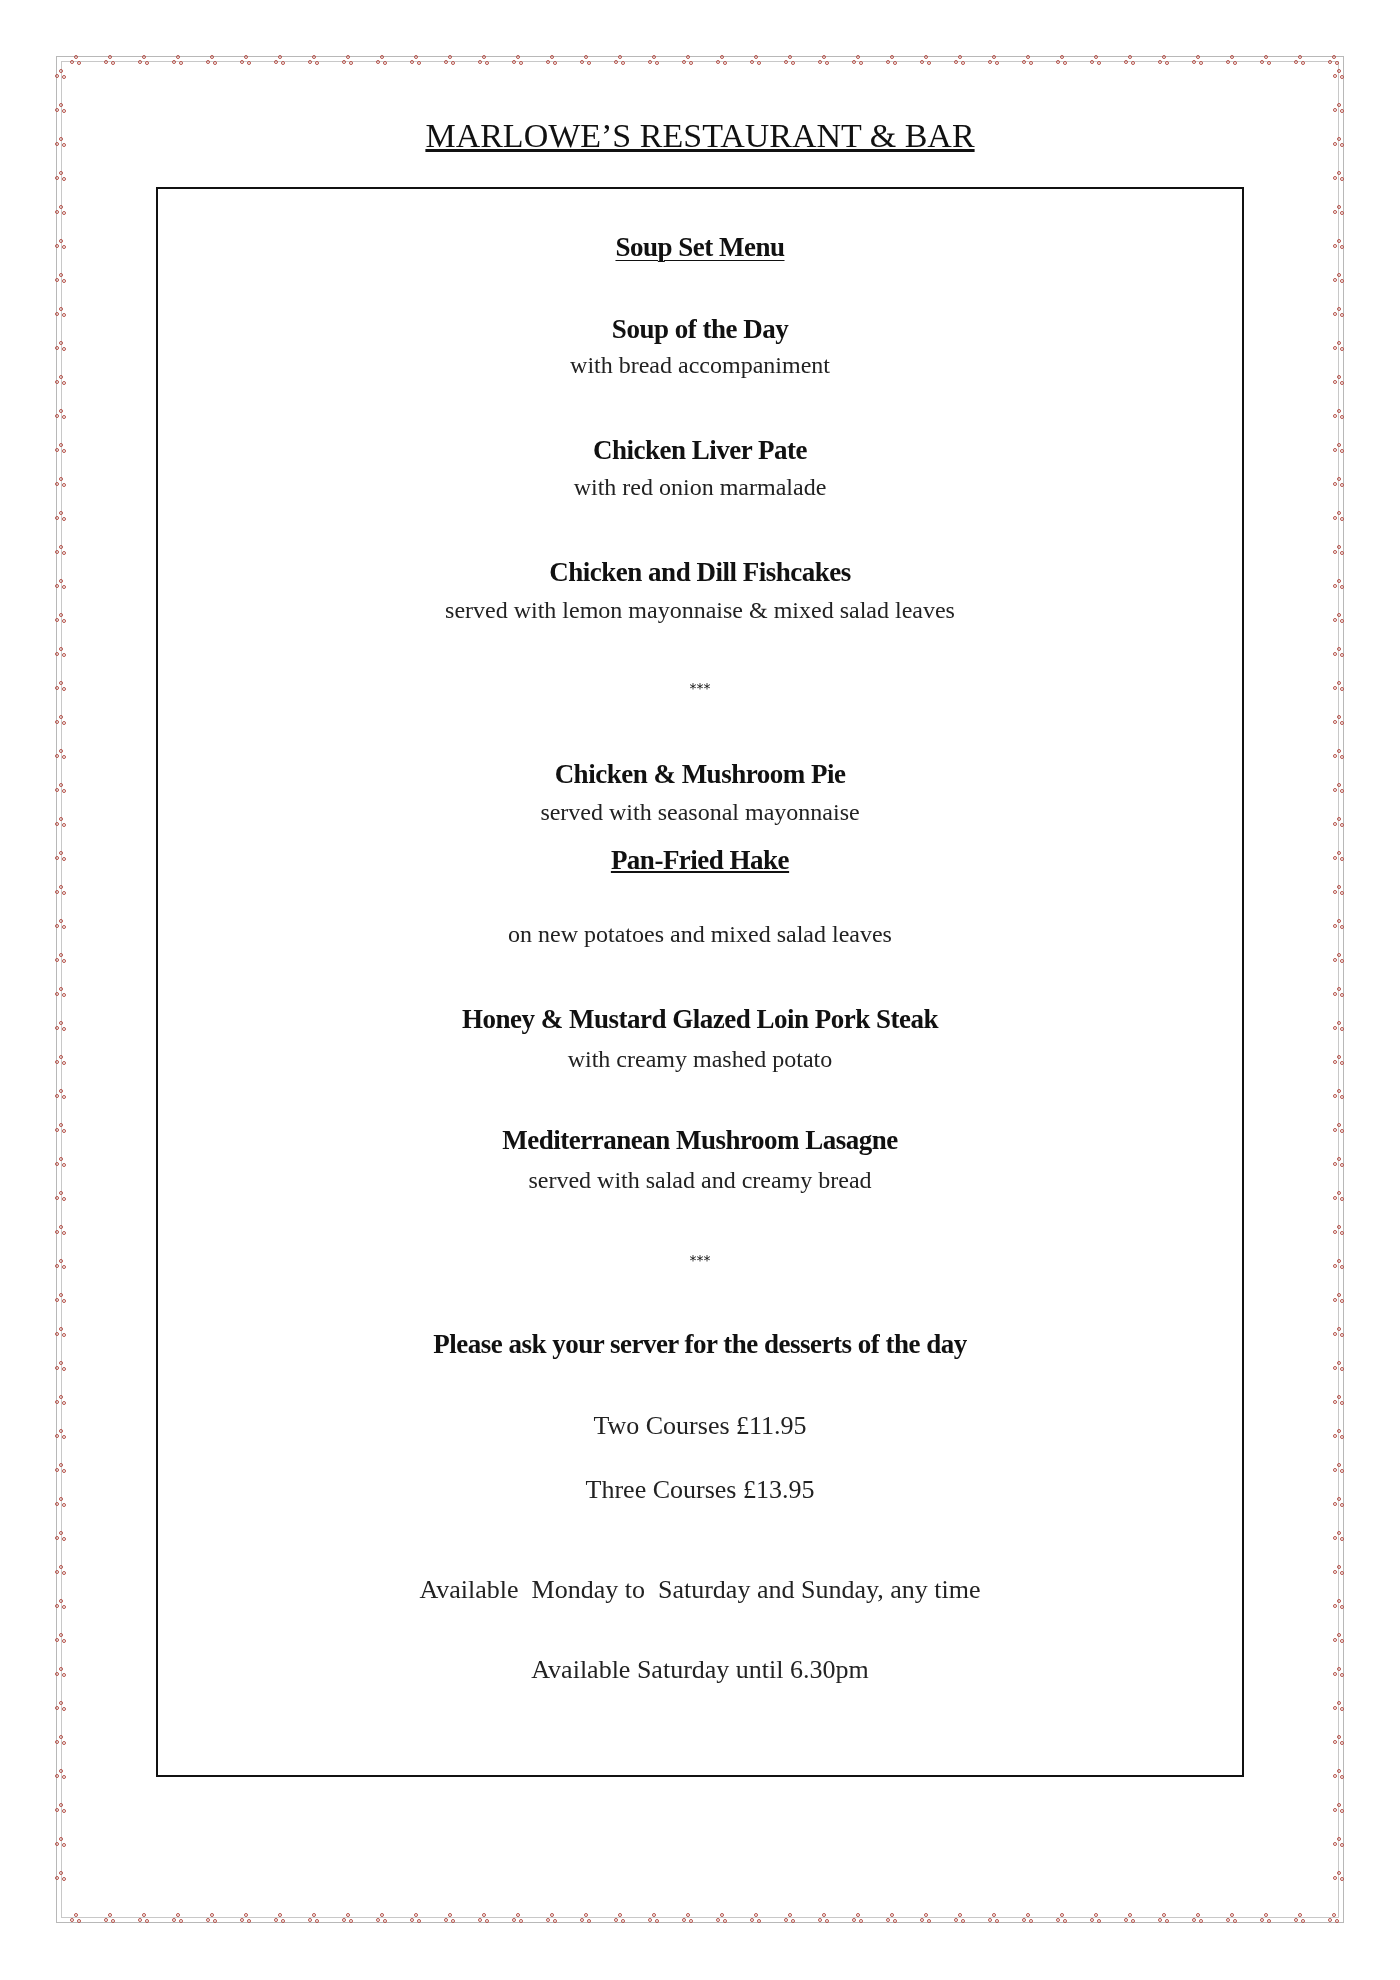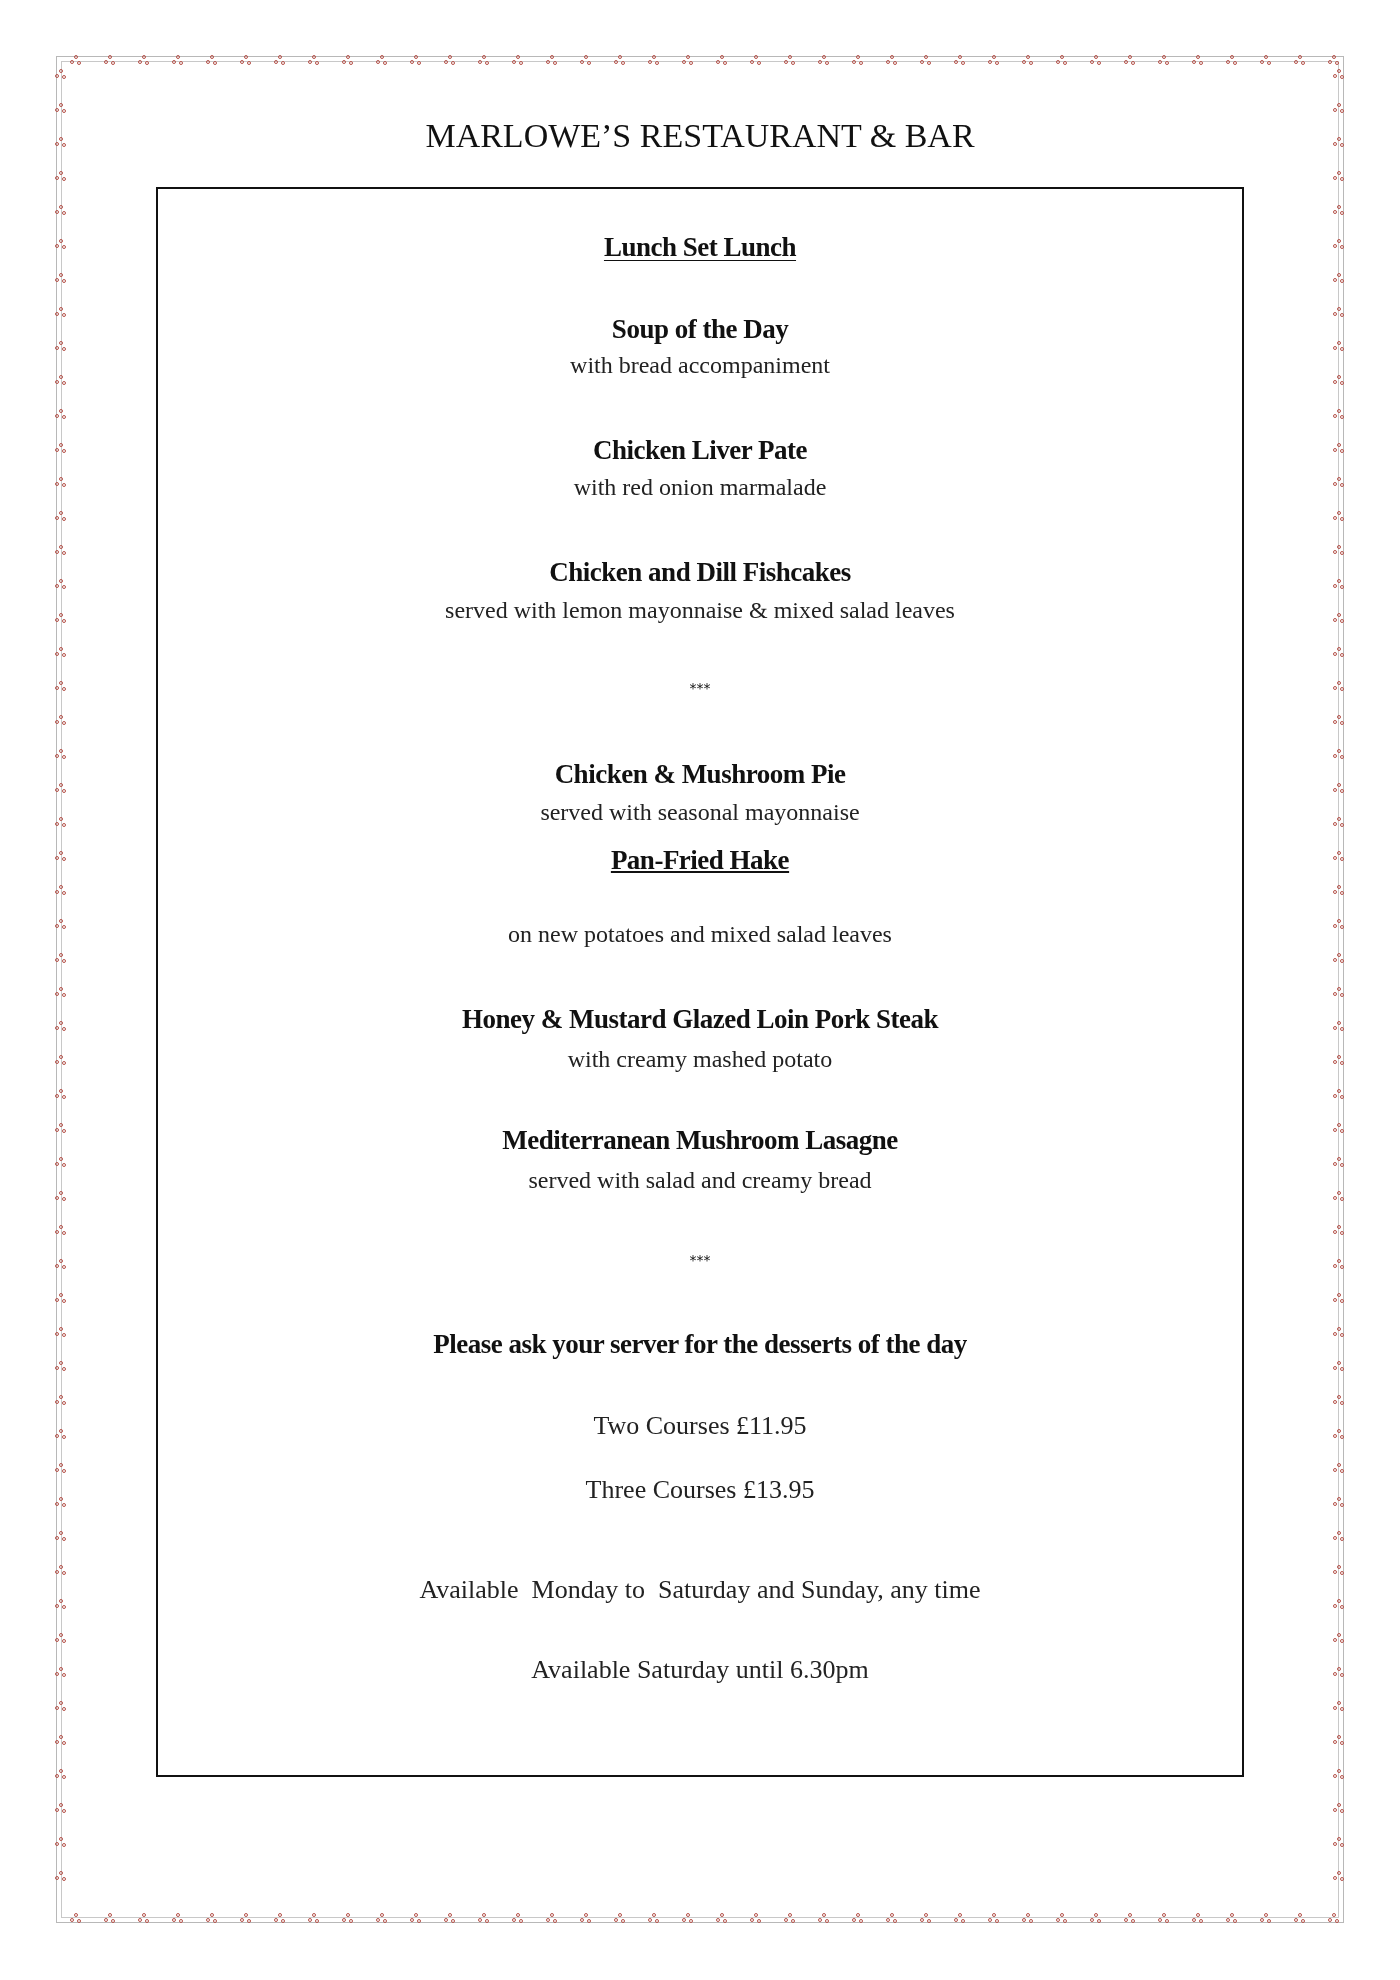--- a/index.html
+++ b/index.html
@@ -4,21 +4,21 @@
 <style>
   html,body{margin:0;padding:0;background:#fff;}
   body{width:1400px;height:1980px;position:relative;overflow:hidden;font-family:"DejaVu Serif","Liberation Serif",serif;color:#111;}
   .frame{position:absolute;left:56px;top:56px;width:1288px;height:1867px;border:1px solid #b8b8b8;box-sizing:border-box;}
   .frame::after{content:"";position:absolute;left:4px;top:4px;right:4px;bottom:4px;border:1px solid #c8c8c8;}
   .orn{position:absolute;width:12px;height:12px;}
   .orn i{position:absolute;width:4px;height:4px;border:1px solid #b5524a;border-radius:50%;box-sizing:border-box;}
   .orn i:nth-child(1){left:4px;top:0;}
   .orn i:nth-child(2){left:0;top:5px;}
   .orn i:nth-child(3){left:7px;top:6px;}
-  .title{position:absolute;left:0;width:1400px;top:117px;text-align:center;font-family:"Liberation Serif",serif;font-size:34px;letter-spacing:0px;}
+  .title{position:absolute;left:0;width:1400px;top:117px;text-align:center;font-family:"Liberation Serif",serif;font-size:34px;letter-spacing:0px;text-decoration:underline;}
   .box{position:absolute;left:156px;top:187px;width:1088px;height:1590px;border:2px solid #111;box-sizing:border-box;}
   .line{position:absolute;left:0;width:1400px;text-align:center;white-space:pre;}
   .heading{font-family:"Liberation Serif",serif;font-weight:bold;font-size:27px;letter-spacing:-0.5px;}
   .sub{font-family:"Liberation Serif",serif;font-size:24px;color:#222;}
   .menu-title{text-decoration:underline;text-underline-offset:4px;text-decoration-thickness:1px;}
   .stars{font-family:"DejaVu Sans",sans-serif;font-size:14px;}
   .price{font-family:"Liberation Serif",serif;font-size:26px;color:#222;}
 </style>
 </head>
 <body>
@@ -944,21 +944,21 @@
       <i></i>
       <i></i>
       <i></i>
     </div>
   </div>
 
 <div class="title">MARLOWE’S RESTAURANT &amp; BAR</div>
 
 <div class="box"></div>
 
-<div class="line heading menu-title" style="top:232px;">Lunch Set Lunch</div>
+<div class="line heading menu-title" style="top:232px;">Soup Set Menu</div>
 
 <div class="line heading" style="top:314px;">Soup of the Day</div>
 <div class="line sub" style="top:352px;">with bread accompaniment</div>
 
 <div class="line heading" style="top:435px;">Chicken Liver Pate</div>
 <div class="line sub" style="top:474px;">with red onion marmalade</div>
 
 <div class="line heading" style="top:557px;">Chicken and Dill Fishcakes</div>
 <div class="line sub" style="top:597px;">served with lemon mayonnaise &amp; mixed salad leaves</div>
 

